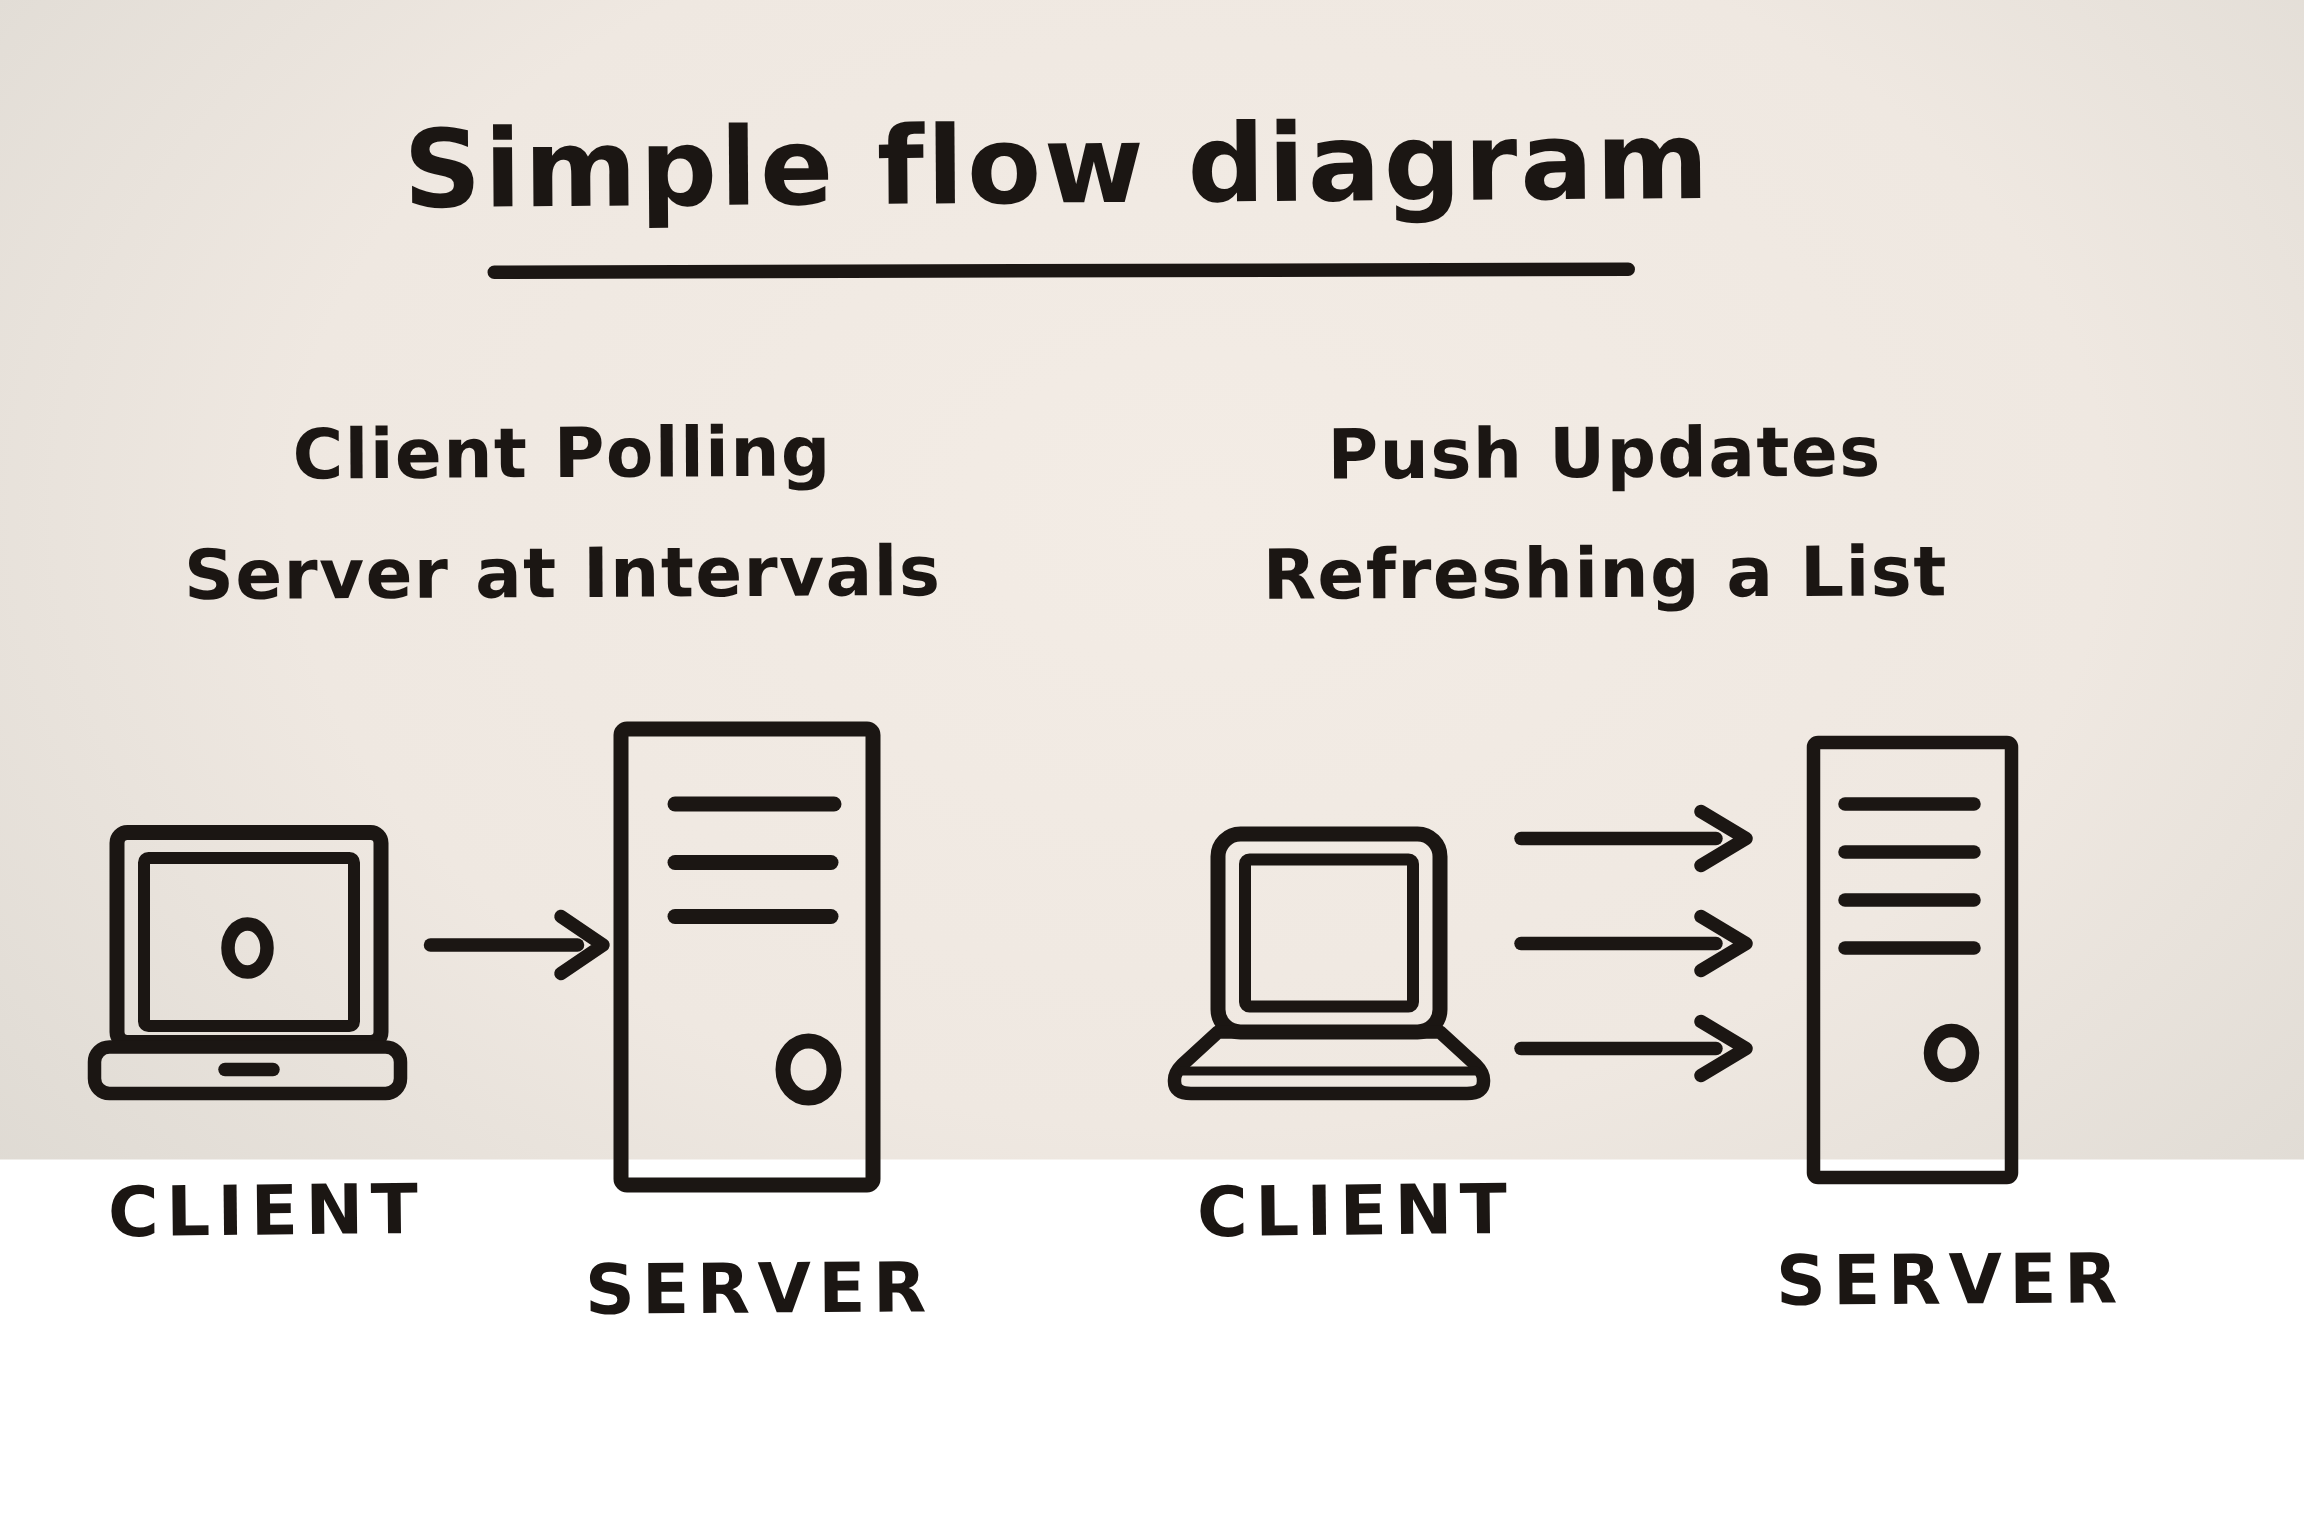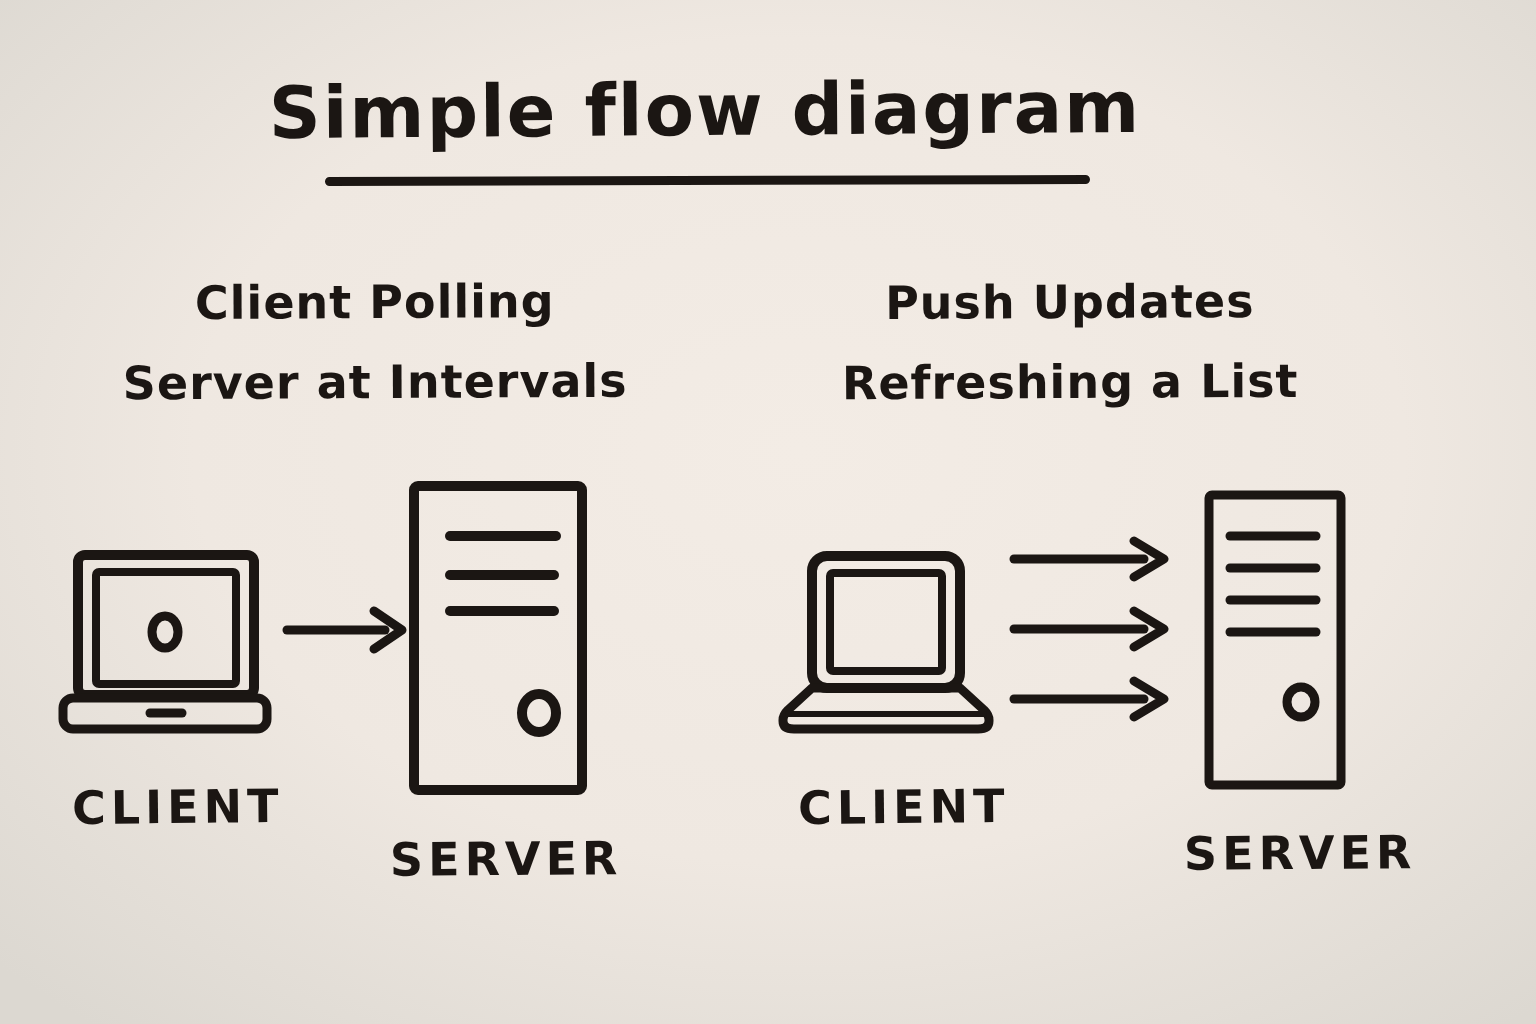--- a/index.html
+++ b/index.html
@@ -9,21 +9,21 @@
     --ink:#1b1613;
   }
   *{margin:0;padding:0;box-sizing:border-box;}
   html,body{width:1536px;height:1024px;overflow:hidden;}
   body{
     font-family:"DejaVu Sans","Liberation Sans",sans-serif;
     color:var(--ink);
   }
   .canvas{
     position:relative;
-    width:1536px;height:1024px;
+    width:1536px;height:773px;
     background:radial-gradient(ellipse 1100px 750px at 52% 44%,
       var(--bg-center) 0%, var(--bg-mid) 55%, var(--bg-edge) 100%);
   }
   .abs{position:absolute;}
 
   
   .title{
     left:250px;top:68px;width:910px;
     text-align:center;
     font-size:72px;font-weight:bold;

